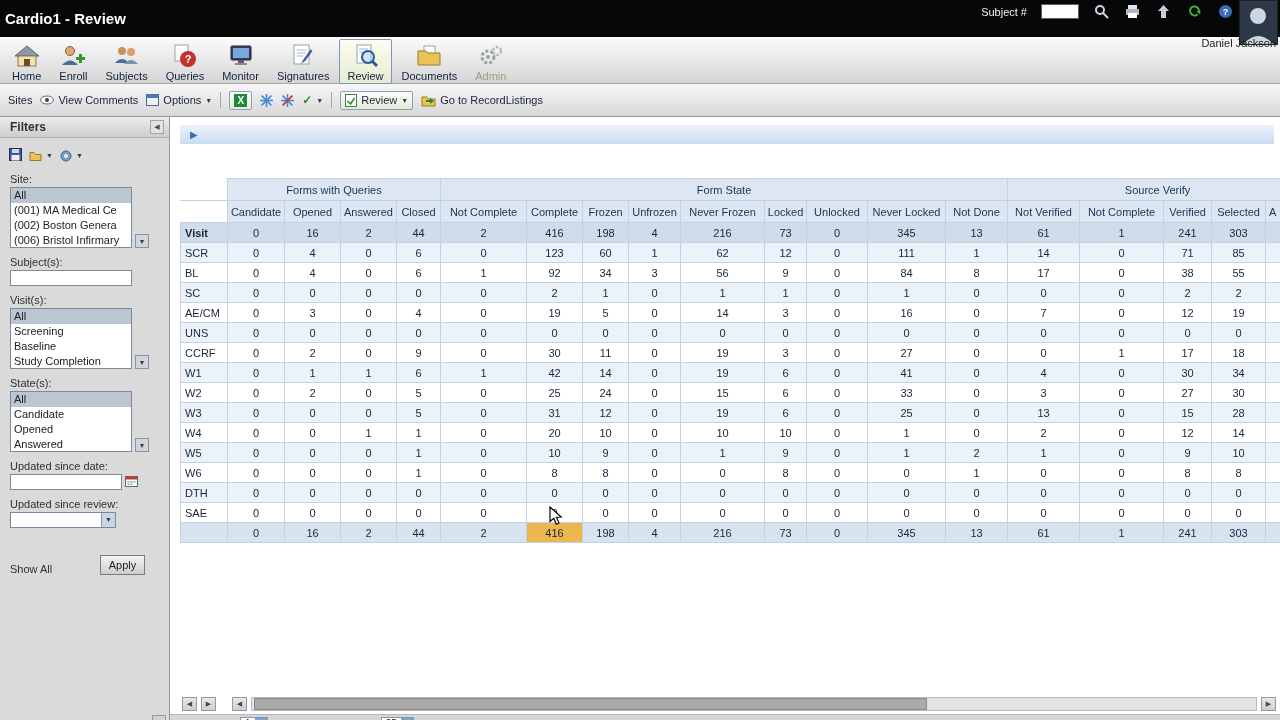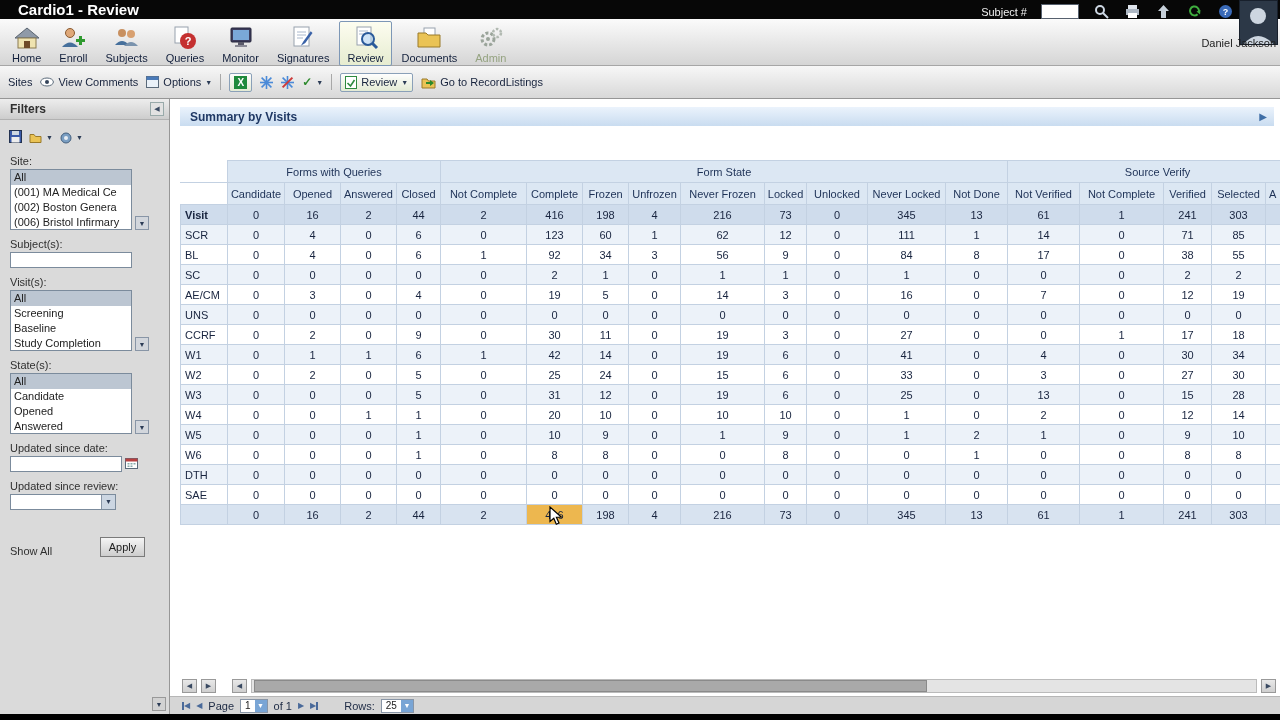--- a/index.html
+++ b/index.html
@@ -1,20 +1,20 @@
 <!DOCTYPE html>
 <html><head>
 <meta charset="utf-8">
 <style>
   * { margin:0; padding:0; box-sizing:border-box; }
   html,body { width:1280px; height:720px; background:#000; font-family:"Liberation Sans",sans-serif; overflow:hidden; }
   .screen { position:relative; width:1280px; height:720px; background:#000; }
 
   
-  .titlebar { height:19px; background:#070707; color:#fff; display:flex; align-items:center; padding-left:18px; position:relative; }
+  .titlebar { height:37px; background:#070707; color:#fff; display:flex; align-items:center; padding-left:5px; position:relative; }
   .app-title { font-size:15px; font-weight:bold; }
   .tb-right { position:absolute; right:46px; top:3px; display:flex; align-items:center; gap:14px; }
   .subject-label { font-size:11px; color:#f0f0f0; }
   .subject-input { width:38px; height:15px; border:1px solid #56606e; background:#fff; font-size:11px; padding:0 2px; }
   .tb-icon { width:17px; height:17px; display:inline-flex; align-items:center; justify-content:center; }
   .avatar { position:absolute; right:2px; top:0; width:39px; height:45px; background:#2c3847; border:1px solid #18202c; z-index:9; display:flex; align-items:flex-end; justify-content:center; overflow:hidden; }
   .user-name { position:absolute; right:4px; top:37px; font-size:11px; color:#1d1d1d; z-index:9; }
 
   
   .nav { height:47px; background:linear-gradient(#fbfbfb,#d5d5d5); border-bottom:1px solid #a6a6a6; display:flex; align-items:flex-start; padding:2px 0 0 4px; }
@@ -398,21 +398,20 @@
       <div class="apply-row">
         <span class="show-all">Show All</span>
         <button class="apply-btn">Apply</button>
       </div>
 
       <span class="sb-scroll-down">▼</span>
     </div>
 
     <div class="content">
       <div class="content-header">
-        <span class="ch-title">Summary by Visits</span>
         <span class="ch-arrow">▶</span>
       </div>
       <div class="table-area">
         <table class="summary">
             <colgroup>
               <col style="width: 47px;">
               <col style="width: 57px;">
               <col style="width: 56px;">
               <col style="width: 56px;">
               <col style="width: 44px;">

